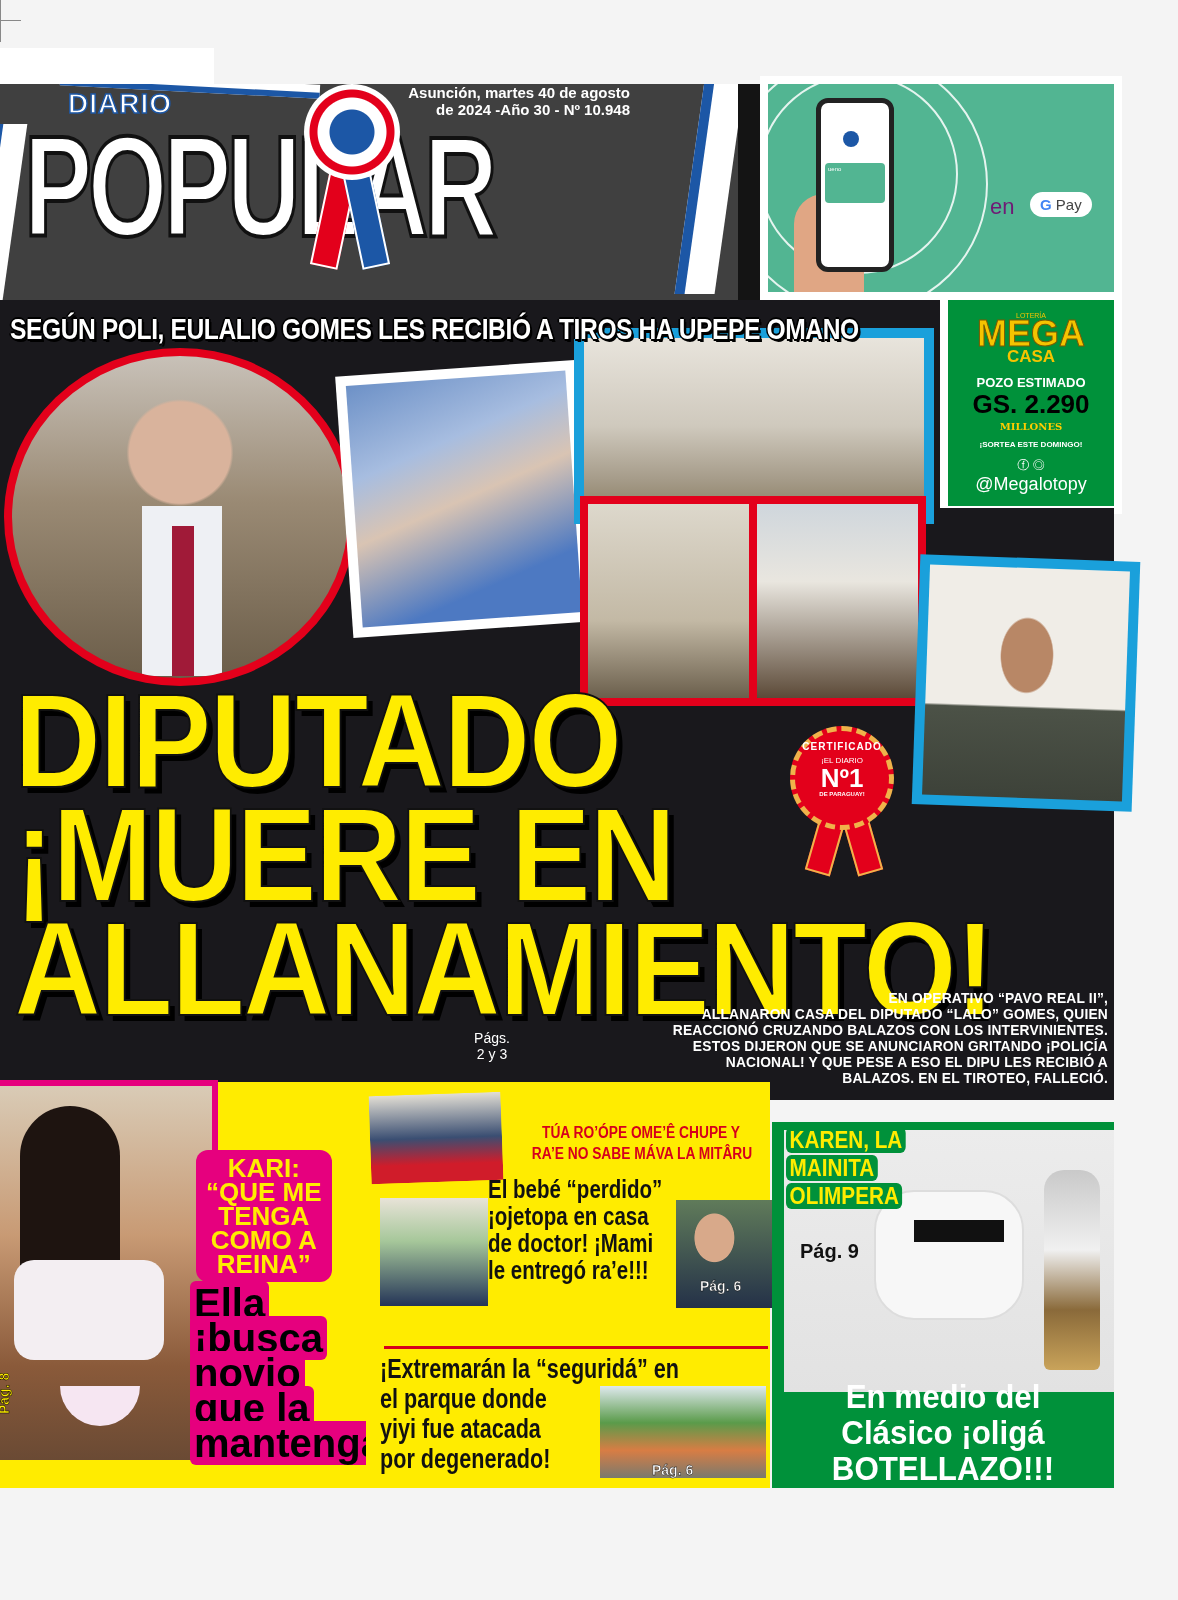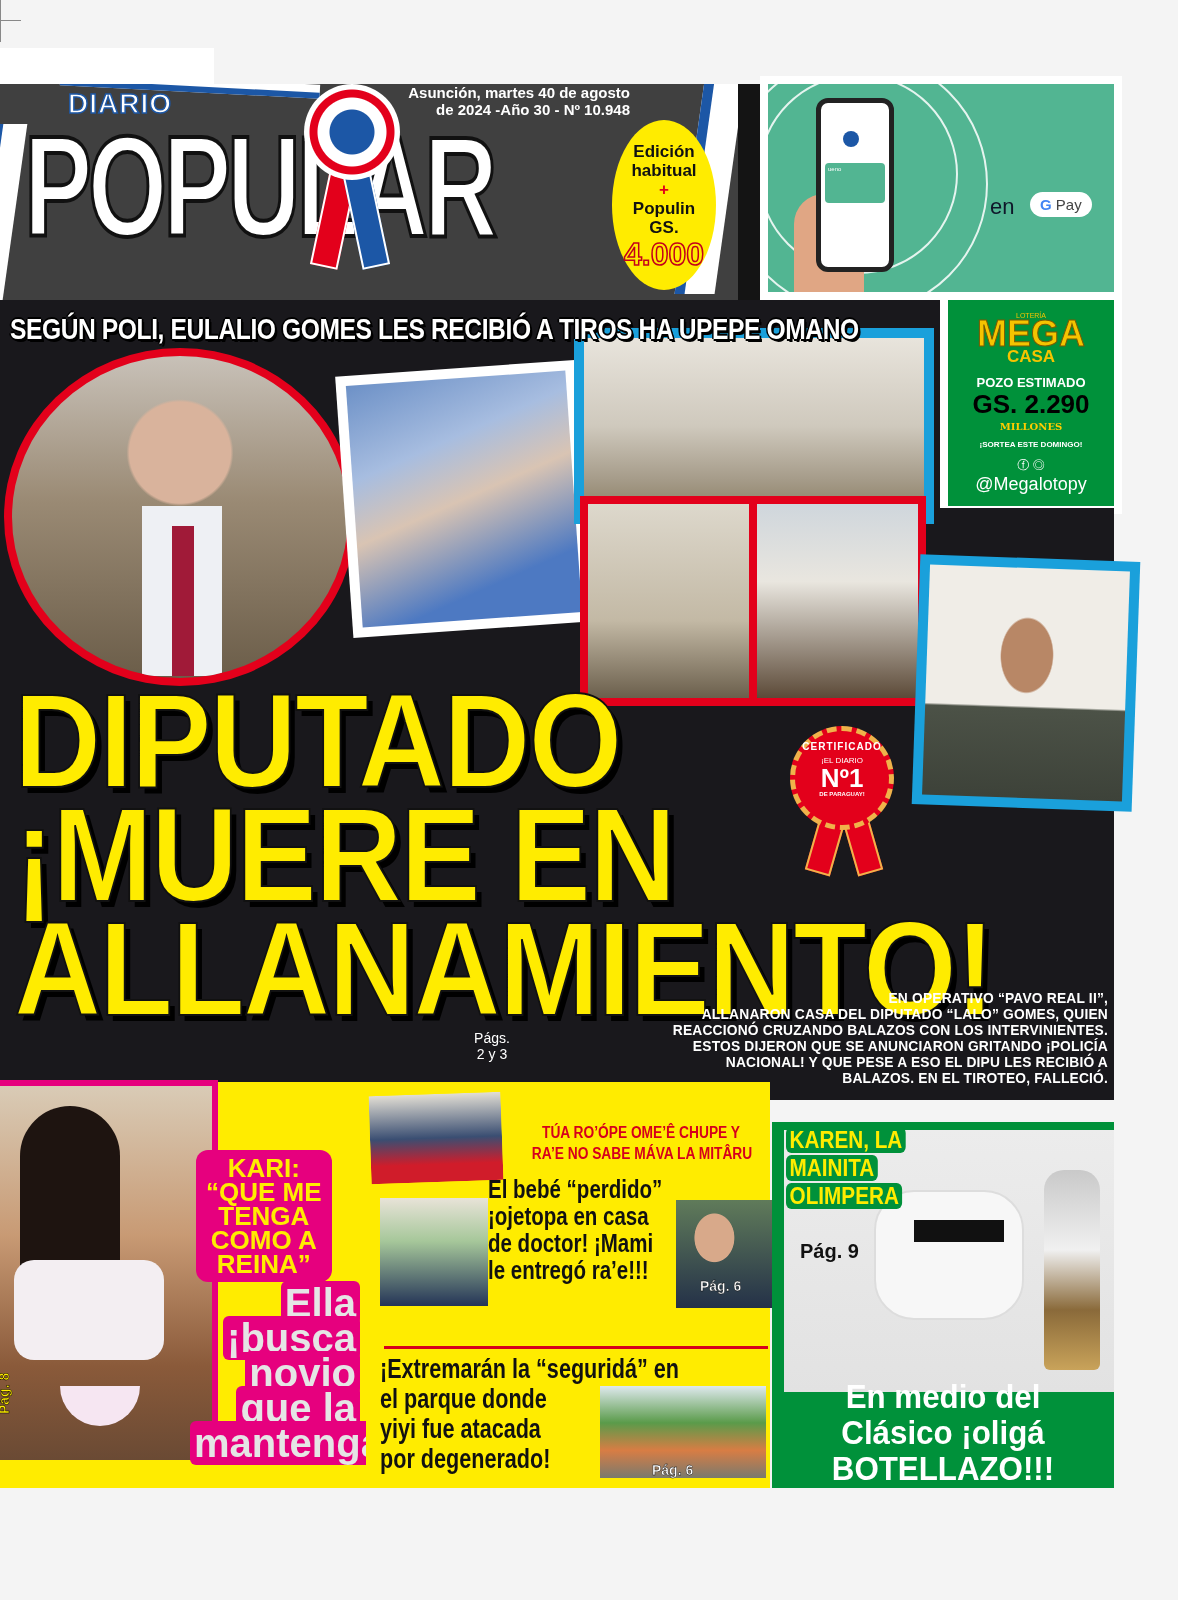--- a/index.html
+++ b/index.html
@@ -35,21 +35,21 @@
 
   
   .ad-frame { background: #fff; }
   .ueno { left: 768px; top: 84px; width: 346px; height: 208px; background: #52b592; overflow: hidden; }
   .ueno .ring { position: absolute; border: 2px solid rgba(255,255,255,0.85); border-radius: 50%; }
   .ueno .phone { position: absolute; left: 48px; top: 14px; width: 78px; height: 174px; background: #fff; border: 5px solid #222; border-radius: 12px; }
   .ueno .card { position: absolute; left: 4px; top: 60px; width: 60px; height: 40px; background: #52b592; border-radius: 4px; color: #fff; font-size: 6px; padding: 3px; }
   .ueno .check { position: absolute; left: 22px; top: 28px; width: 16px; height: 16px; border-radius: 50%; background: #1c57a6; }
   .ueno .hand { position: absolute; left: 26px; top: 110px; width: 70px; height: 98px; background: #e0a684; border-radius: 30px 30px 0 0; }
   .ueno-brand { position: absolute; left: 188px; top: 66px; color: #fff; font-weight: 700; font-size: 34px; letter-spacing: 0; }
-  .ueno-en { position: absolute; left: 222px; top: 110px; color: #0f172a; font-size: 22px; }
+  .ueno-en { position: absolute; left: 222px; top: 110px; color: #701a75; font-size: 22px; }
   .gpay { position: absolute; left: 262px; top: 108px; background: #fff; color: #444; border-radius: 16px; font-size: 15px; padding: 4px 10px; }
   .gpay b { color: #4285f4; }
 
   .mega { left: 948px; top: 300px; width: 166px; height: 206px; background: #00913a; text-align: center; color: #fff; }
   .mega .loteria { margin-top: 12px; font-size: 7px; color: #f5c400; }
   .mega .logo { font-weight: 900; font-size: 36px; color: #f5c400; line-height: 30px; -webkit-text-stroke: 1px #7a5a00; }
   .mega .loto { font-weight: 900; font-size: 17px; color: #f5c400; line-height: 16px; }
   .mega .pozo { margin-top: 10px; font-weight: 900; font-size: 13px; }
   .mega .amt { font-weight: 900; font-size: 26px; line-height: 28px; color: #000000; }
   .mega .mill { font-family: "DejaVu Serif", serif; font-weight: 900; font-size: 10px; color: #ffcc00; line-height: 18px; }
@@ -99,21 +99,21 @@
 
   
   .kari-bg { left: 0; top: 1082px; width: 366px; height: 406px; background: #ffec00; }
   .kari-photo { left: 0; top: 1080px; width: 218px; height: 380px; background: linear-gradient(180deg, #d9cbb6 0%, #c89a74 40%, #8a5a3a 75%, #6a4a34 100%); border-right: 6px solid #e6007e; border-top: 6px solid #e6007e; }
   .kari-photo .hair { position: absolute; left: 20px; top: 20px; width: 100px; height: 180px; background: #1e1410; border-radius: 50px 50px 10px 10px; }
   .kari-photo .top { position: absolute; left: 14px; top: 174px; width: 150px; height: 100px; background: #f3eef2; border-radius: 20px; }
   .kari-photo .bottom { position: absolute; left: 60px; top: 300px; width: 80px; height: 40px; background: #f6e6f2; border-radius: 0 0 40px 40px; }
   .pag8 { left: -4px; top: 1414px; color: #ffec00; font-weight: 900; font-size: 14px; transform: rotate(-90deg); transform-origin: left top; -webkit-text-stroke: 0.5px #000; }
   .kari-quote { left: 196px; top: 1150px; text-align: center; color: #ffec00; font-weight: 900; font-size: 26px; line-height: 24px;
                 background: #e6007e; padding: 6px 10px; border-radius: 12px; }
-  .kari-head { left: 190px; top: 1286px; width: 170px; text-align: right; color: #e5e5e5; font-weight: 900; font-size: 40px; line-height: 35px; }
+  .kari-head { left: 190px; top: 1286px; width: 170px; color: #000000; font-weight: 900; font-size: 40px; line-height: 35px; }
   .kari-head span { background: #e6007e; padding: 0 4px; border-radius: 6px; }
 
   
   .yellow-mid { left: 366px; top: 1082px; width: 404px; height: 406px; background: #ffec00; }
   .pol-photo1 { left: 366px; top: 1090px; width: 140px; height: 96px; background: linear-gradient(180deg, #e2ded4 0%, #3a4e72 50%, #d01c2a 80%); border: 4px solid #ffec00; transform: rotate(-2deg); }
   .pol-photo2 { left: 380px; top: 1198px; width: 108px; height: 108px; background: linear-gradient(180deg, #e8e3d8 0%, #a6c79a 40%, #243457 100%); }
   .doc-photo { left: 676px; top: 1200px; width: 96px; height: 108px; background: radial-gradient(ellipse at 40% 35%, #d8a98a 0 24%, transparent 25%), linear-gradient(180deg, #607b5a 0%, #243148 100%); }
   .red-kicker { left: 514px; top: 1122px; width: 254px; text-align: center; color: #d6001c; font-weight: 900; font-size: 16px; line-height: 21px;
                 transform: scaleX(0.86); transform-origin: center top; white-space: nowrap; }
   .bebe-head { left: 488px; top: 1176px; width: 190px; color: #111; font-weight: 900; font-size: 25px; line-height: 27px; transform: scaleX(0.82); transform-origin: left top; white-space: nowrap; }
@@ -150,28 +150,20 @@
 
   <div class="abs diario">DIARIO</div>
   <div class="abs popular">POPULAR</div>
   <div class="abs ribbon-r"></div>
   <div class="abs ribbon-b"></div>
   <div class="abs rosette"></div>
   <div class="abs dateline">
     <div>Asunción, martes 40 de agosto</div>
     <div>de 2024 -Año 30 - Nº 10.948</div>
   </div>
-  <div class="abs price-oval">
-    <div>Edición</div>
-    <div>habitual</div>
-    <div class="plus">+</div>
-    <div>Populin</div>
-    <div>GS.</div>
-    <div class="amount">4.000</div>
-  </div>
 </div>
 <div class="abs dark-strip"></div>
 
 <div class="abs ad-frame" style="left:760px;top:76px;width:362px;height:438px;"></div>
 <div class="abs ueno">
   <div class="ring" style="left:-10px;top:-10px;width:200px;height:200px;"></div>
   <div class="ring" style="left:-40px;top:-30px;width:260px;height:260px;"></div>
   <div class="hand"></div>
   <div class="phone">
     <div class="check"></div>

